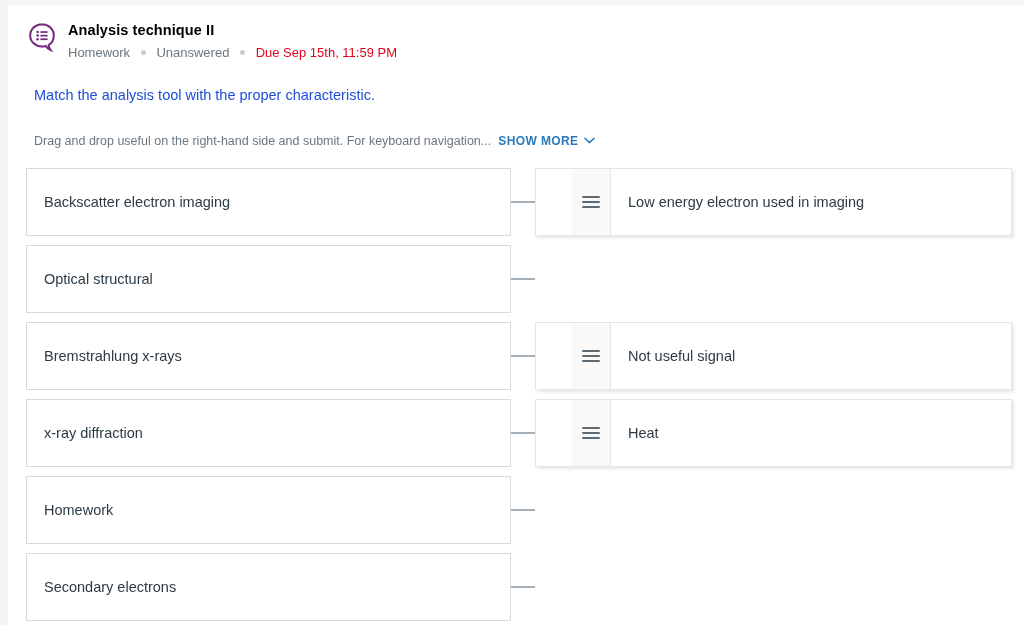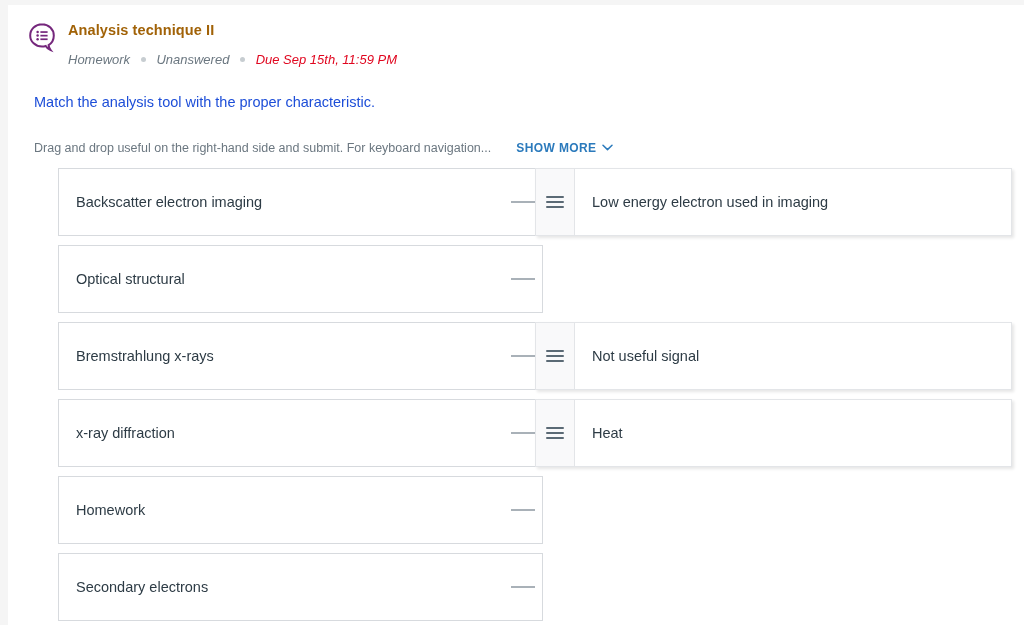--- a/index.html
+++ b/index.html
@@ -42,31 +42,30 @@
     height: 34px;
     flex: 0 0 34px;
     margin-right: 8px;
     margin-top: 1px;
   }
   .header-icon svg { display: block; }
   .header-text { padding-top: 1px; }
   .quiz-title {
     font-size: 14.5px;
     font-weight: bold;
-    color: #a16207;
+    color: #000000;
     line-height: 20px;
     letter-spacing: 0.1px;
   }
   .quiz-meta {
     font-size: 13px;
     color: #6b7780;
     line-height: 20px;
-    margin-top: 10px;
+    margin-top: 3px;
     white-space: nowrap;
-    font-style: italic;
   }
   .quiz-meta .dot {
     display: inline-block;
     width: 5px;
     height: 5px;
     border-radius: 50%;
     background: #c7cdd1;
     margin: 0 7px 3px 7px;
     vertical-align: middle;
   }
@@ -87,21 +86,21 @@
     color: #6b7780;
     padding: 27px 0 0 26px;
     line-height: 18px;
     white-space: nowrap;
   }
   .show-more {
     color: #2b7abc;
     font-size: 12px;
     font-weight: bold;
     letter-spacing: 0.4px;
-    margin-left: 25px;
+    margin-left: 7px;
     cursor: pointer;
     text-decoration: none;
   }
   .chev {
     display: inline-block;
     margin-left: 5px;
     vertical-align: 1px;
   }
   .chev svg { display: block; }
 
@@ -122,21 +121,20 @@
     position: absolute;
     left: 18px;
     top: 3px;
     width: 485px;
     height: 68px;
     border: 1px solid #d7dade;
     background: #ffffff;
     display: flex;
     align-items: center;
     padding-left: 17px;
-    margin-left: 32px;
   }
   .left-box .label {
     font-size: 14.5px;
     color: #2d3b45;
     line-height: 20px;
   }
 
   .connector {
     position: absolute;
     left: 503px;
@@ -150,20 +148,21 @@
     position: absolute;
     left: 527px;
     top: 3px;
     width: 477px;
     height: 68px;
     background: #ffffff;
     border: 1px solid #e3e5e8;
     box-shadow: 2px 2px 3px rgba(0,0,0,0.10);
     display: flex;
     align-items: stretch;
+    padding-left: 36px;
   }
   .drag-handle {
     width: 39px;
     flex: 0 0 39px;
     background: #f9f9fa;
     border-right: 1px solid #e3e5e8;
     display: flex;
     align-items: center;
     justify-content: center;
     cursor: grab;

